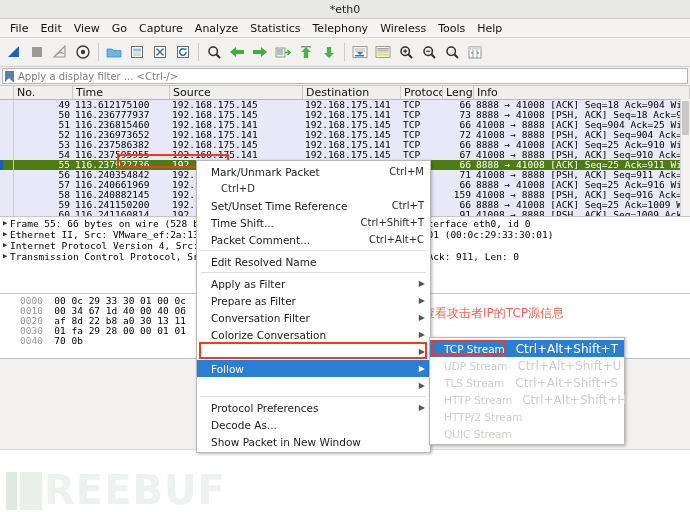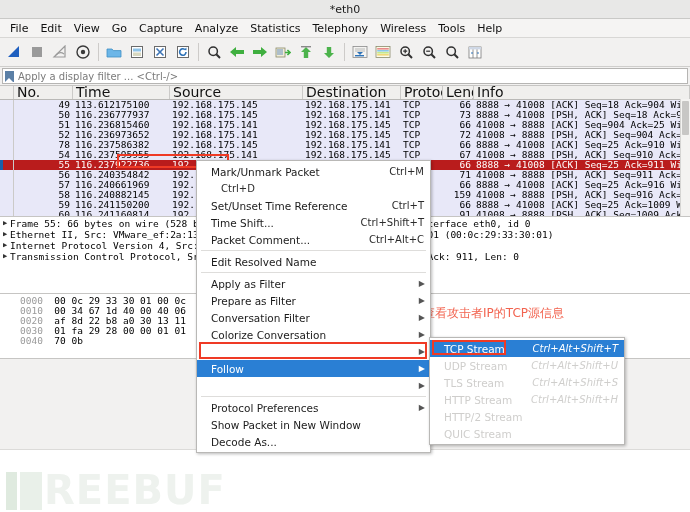--- a/index.html
+++ b/index.html
@@ -49,38 +49,38 @@
   }
   .bookmark:after{content:"";position:absolute;left:0;bottom:0;border-left:4.5px solid transparent;border-right:4.5px solid transparent;border-bottom:4px solid #fff;}
   .filterph{color:#7b7b7b;font-size:10px;}
   
   .plist{
     position:relative;height:130px;background:#ffffff;
     border-bottom:1px solid #c6c5c3;overflow:hidden;
   }
   .phead{
     display:flex;height:13px;background:#f0efed;
-    border-bottom:1px solid #b9b8b6;font-size:14px;color:#111;
+    border-bottom:1px solid #b9b8b6;font-size:11px;color:#111;
   }
   .phead div{
     border-right:1px solid #cbcac8;padding-left:3px;
     box-sizing:border-box;overflow:hidden;white-space:nowrap;line-height:13px;
   }
   .c-gut{width:14px;flex:none;border-right:1px solid #cbcac8;}
   .c-no{width:59px;flex:none;text-align:left;}
   .c-time{width:97px;flex:none;}
   .c-src{width:133px;flex:none;}
   .c-dst{width:98px;flex:none;}
   .c-proto{width:42px;flex:none;}
   .c-len{width:31px;flex:none;}
   .c-info{flex:1;}
   .prow{display:flex;height:10px;line-height:10px;font-size:9.5px;
     font-family:"DejaVu Sans Mono","Liberation Mono",monospace;
     background:#e8e8f8;color:#000;white-space:nowrap;}
-  .prow.sel{background:#b91c1c;color:#fff;}
+  .prow.sel{background:#4d7c0f;color:#fff;}
   .prow > div{overflow:hidden;box-sizing:border-box;padding-left:2px;}
   .prow .c-no{text-align:right;padding-right:3px;}
   .prow .c-len{text-align:right;padding-right:3px;}
   .prow .c-gut{padding:0;}
   .selbar{position:absolute;left:0;top:0;width:3px;height:10px;background:#1a5fa8;}
   
   .redbox-src{
     position:absolute;border:2px solid #ef3a25;
     left:117px;top:154px;width:112px;height:14px;
     box-sizing:border-box;pointer-events:none;z-index:40;
@@ -140,21 +140,21 @@
     position:absolute;left:429px;top:337px;width:194px;
     background:#ffffff;border:1px solid #b9b8b6;
     box-shadow:1px 1px 3px rgba(0,0,0,.28);
     z-index:62;padding:2px 0;
   }
   .subitem{
     height:17px;display:flex;align-items:center;
     padding:0 6px 0 14px;font-size:10.5px;color:#cfcecc;
   }
   .subitem .lbl{flex:1;white-space:nowrap;}
-  .subitem .acc{font-size:10px;margin-left:10px;white-space:nowrap;color:#cfcecc;font-style:italic;}
+  .subitem .acc{font-size:12px;margin-left:10px;white-space:nowrap;color:#cfcecc;}
   .subitem.active{background:#2a7fd4;color:#fff;}
   .subitem.active .acc{color:#fff;}
   .redbox-tcp{
     position:absolute;left:432px;top:340px;width:74px;height:15px;
     border:2px solid #ef3a25;box-sizing:border-box;z-index:72;pointer-events:none;
   }
   
   .annot{
     position:absolute;left:399px;top:305px;
     color:#f2634f;font-size:12px;z-index:55;white-space:nowrap;
@@ -372,21 +372,21 @@
         <div class="c-no">52</div>
         <div class="c-time">116.236973652</div>
         <div class="c-src">192.168.175.141</div>
         <div class="c-dst">192.168.175.145</div>
         <div class="c-proto">TCP</div>
         <div class="c-len">72</div>
         <div class="c-info">41008 → 8888 [PSH, ACK] Seq=904 Ack=25 Win=64256 Len=6</div>
       </div>
       <div class="prow">
         <div class="c-gut"></div>
-        <div class="c-no">78</div>
+        <div class="c-no">53</div>
         <div class="c-time">116.237586382</div>
         <div class="c-src">192.168.175.145</div>
         <div class="c-dst">192.168.175.141</div>
         <div class="c-proto">TCP</div>
         <div class="c-len">66</div>
         <div class="c-info">8888 → 41008 [ACK] Seq=25 Ack=910 Win=64768 Len=0 TSval</div>
       </div>
       <div class="prow">
         <div class="c-gut"></div>
         <div class="c-no">54</div>
@@ -554,24 +554,24 @@
     </div>
     <div class="ctxitem">
       <span class="sub">▶</span>
     </div>
     <div class="ctxsep"></div>
     <div class="ctxitem">
       <span class="lbl">Protocol Preferences</span>
       <span class="sub">▶</span>
     </div>
     <div class="ctxitem">
+      <span class="lbl">Decode As...</span>
+    </div>
+    <div class="ctxitem">
       <span class="lbl">Show Packet in New Window</span>
-    </div>
-    <div class="ctxitem">
-      <span class="lbl">Decode As...</span>
     </div>
   </div>
 <div class="redbox-follow"></div>
 
 <div class="submenu" id="follow-submenu">
     <div class="subitem active">
       <span class="lbl">TCP Stream</span>
       <span class="acc">Ctrl+Alt+Shift+T</span>
     </div>
     <div class="subitem">

